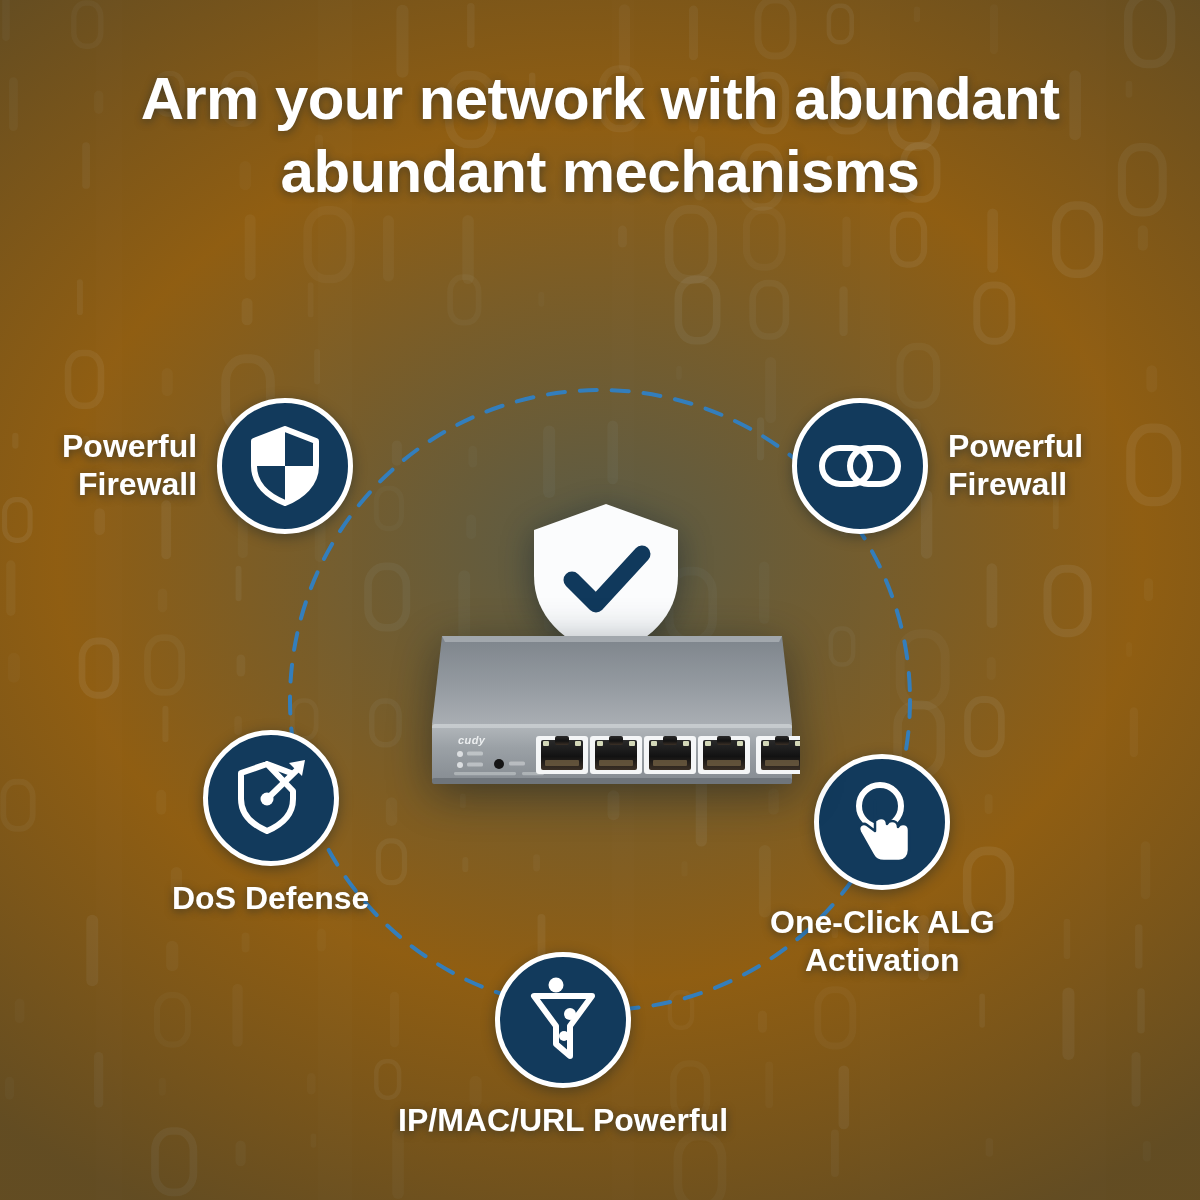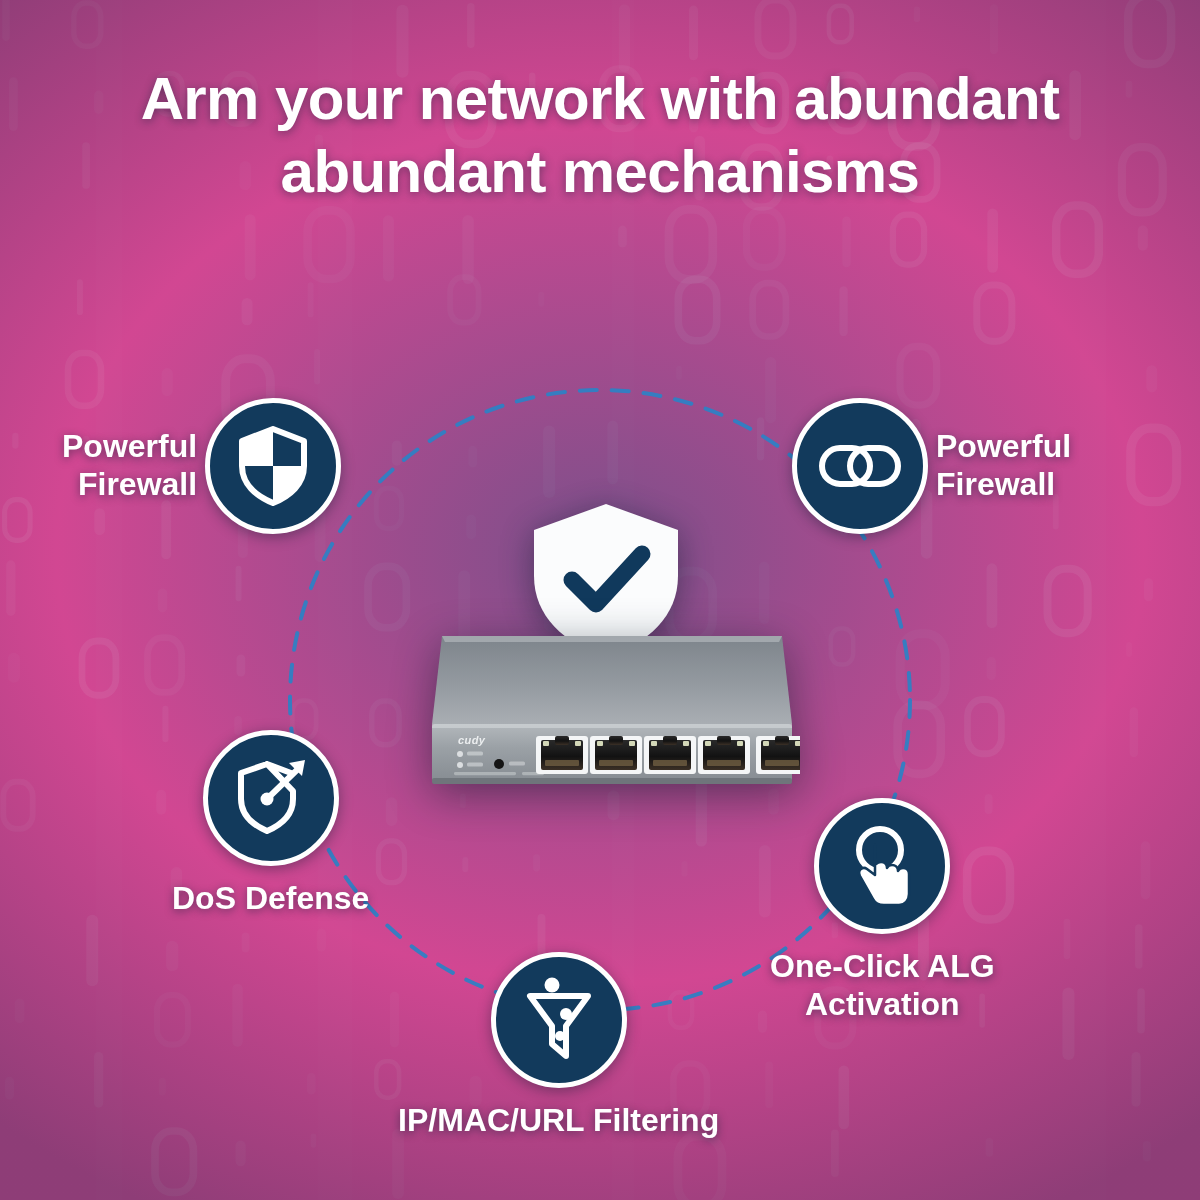--- a/index.html
+++ b/index.html
@@ -6,21 +6,21 @@
 
   html, body {
     width:1200px; height:1200px;
     font-family:"Liberation Sans", sans-serif;
     overflow:hidden;
   }
 
   #stage {
     position:relative;
     width:1200px; height:1200px;
-    background:#ec4899;
+    background:#a16207;
     overflow:hidden;
   }
 
   
   .bg-texture {
     position:absolute; inset:0;
     overflow:hidden;
     pointer-events:none;
   }
   .bg-texture svg { position:absolute; inset:0; }
@@ -52,21 +52,21 @@
     left:0; top:0;
     width:1200px; height:1200px;
   }
   .diagram > svg.ring { position:absolute; left:0; top:0; }
 
   
   .node {
     position:absolute;
     display:flex;
     align-items:center;
-    gap:8px;
+    gap:20px;
   }
   .node.stack {
     flex-direction:column;
     gap:14px;
   }
 
   .node-circle {
     width:136px; height:136px;
     border-radius:50%;
     background:#123a5c;
@@ -88,21 +88,21 @@
     text-shadow:0 2px 8px rgba(6,28,48,0.5);
   }
   .node-label.right  { text-align:right; }
   .node-label.left   { text-align:left; }
   .node-label.center { text-align:center; }
 
   
   #node-firewall-left  { left:62px;  top:398px; }
   #node-firewall-right { left:792px; top:398px; }
   #node-dos            { left:172px; top:730px; }
-  #node-alg            { left:770px; top:798px; }
+  #node-alg            { left:770px; top:754px; }
   #node-filtering      { left:398px; top:952px; }
 
   
   .center-shield {
     position:absolute;
     left:524px; top:500px;
     width:164px; height:160px;
     filter:drop-shadow(0 6px 16px rgba(5,22,40,0.45));
   }
 
@@ -401,21 +401,21 @@
       <div class="node-circle">
         <span>
           <svg width="74" height="88" viewBox="0 0 74 88" aria-hidden="true">
             <path d="M8 20 H66 L44 50 V80 L30 68 V50 Z" fill="none" stroke="#ffffff" stroke-width="6" stroke-linejoin="round" stroke-linecap="round"></path>
             <circle cx="30" cy="9" r="7.5" fill="#ffffff"></circle>
             <circle cx="44" cy="38" r="6" fill="#ffffff"></circle>
             <circle cx="38" cy="60" r="5" fill="#ffffff"></circle>
           </svg>
         </span>
       </div>
-      <div class="node-label center">IP/MAC/URL Filtering</div>
+      <div class="node-label center">IP/MAC/URL Powerful</div>
     </div>
 
     <div class="center-shield">
       <span>
         <svg width="164" height="160" viewBox="0 0 164 160" aria-hidden="true">
           <path d="M82 4 L154 30 V76 C154 116 124 144 82 156
                    C40 144 10 116 10 76 V30 Z" fill="#fbfcfd"></path>
           <path d="M48 80 L72 104 L118 54" fill="none" stroke="#10395c" stroke-width="17" stroke-linecap="round" stroke-linejoin="round"></path>
         </svg>
       </span>

